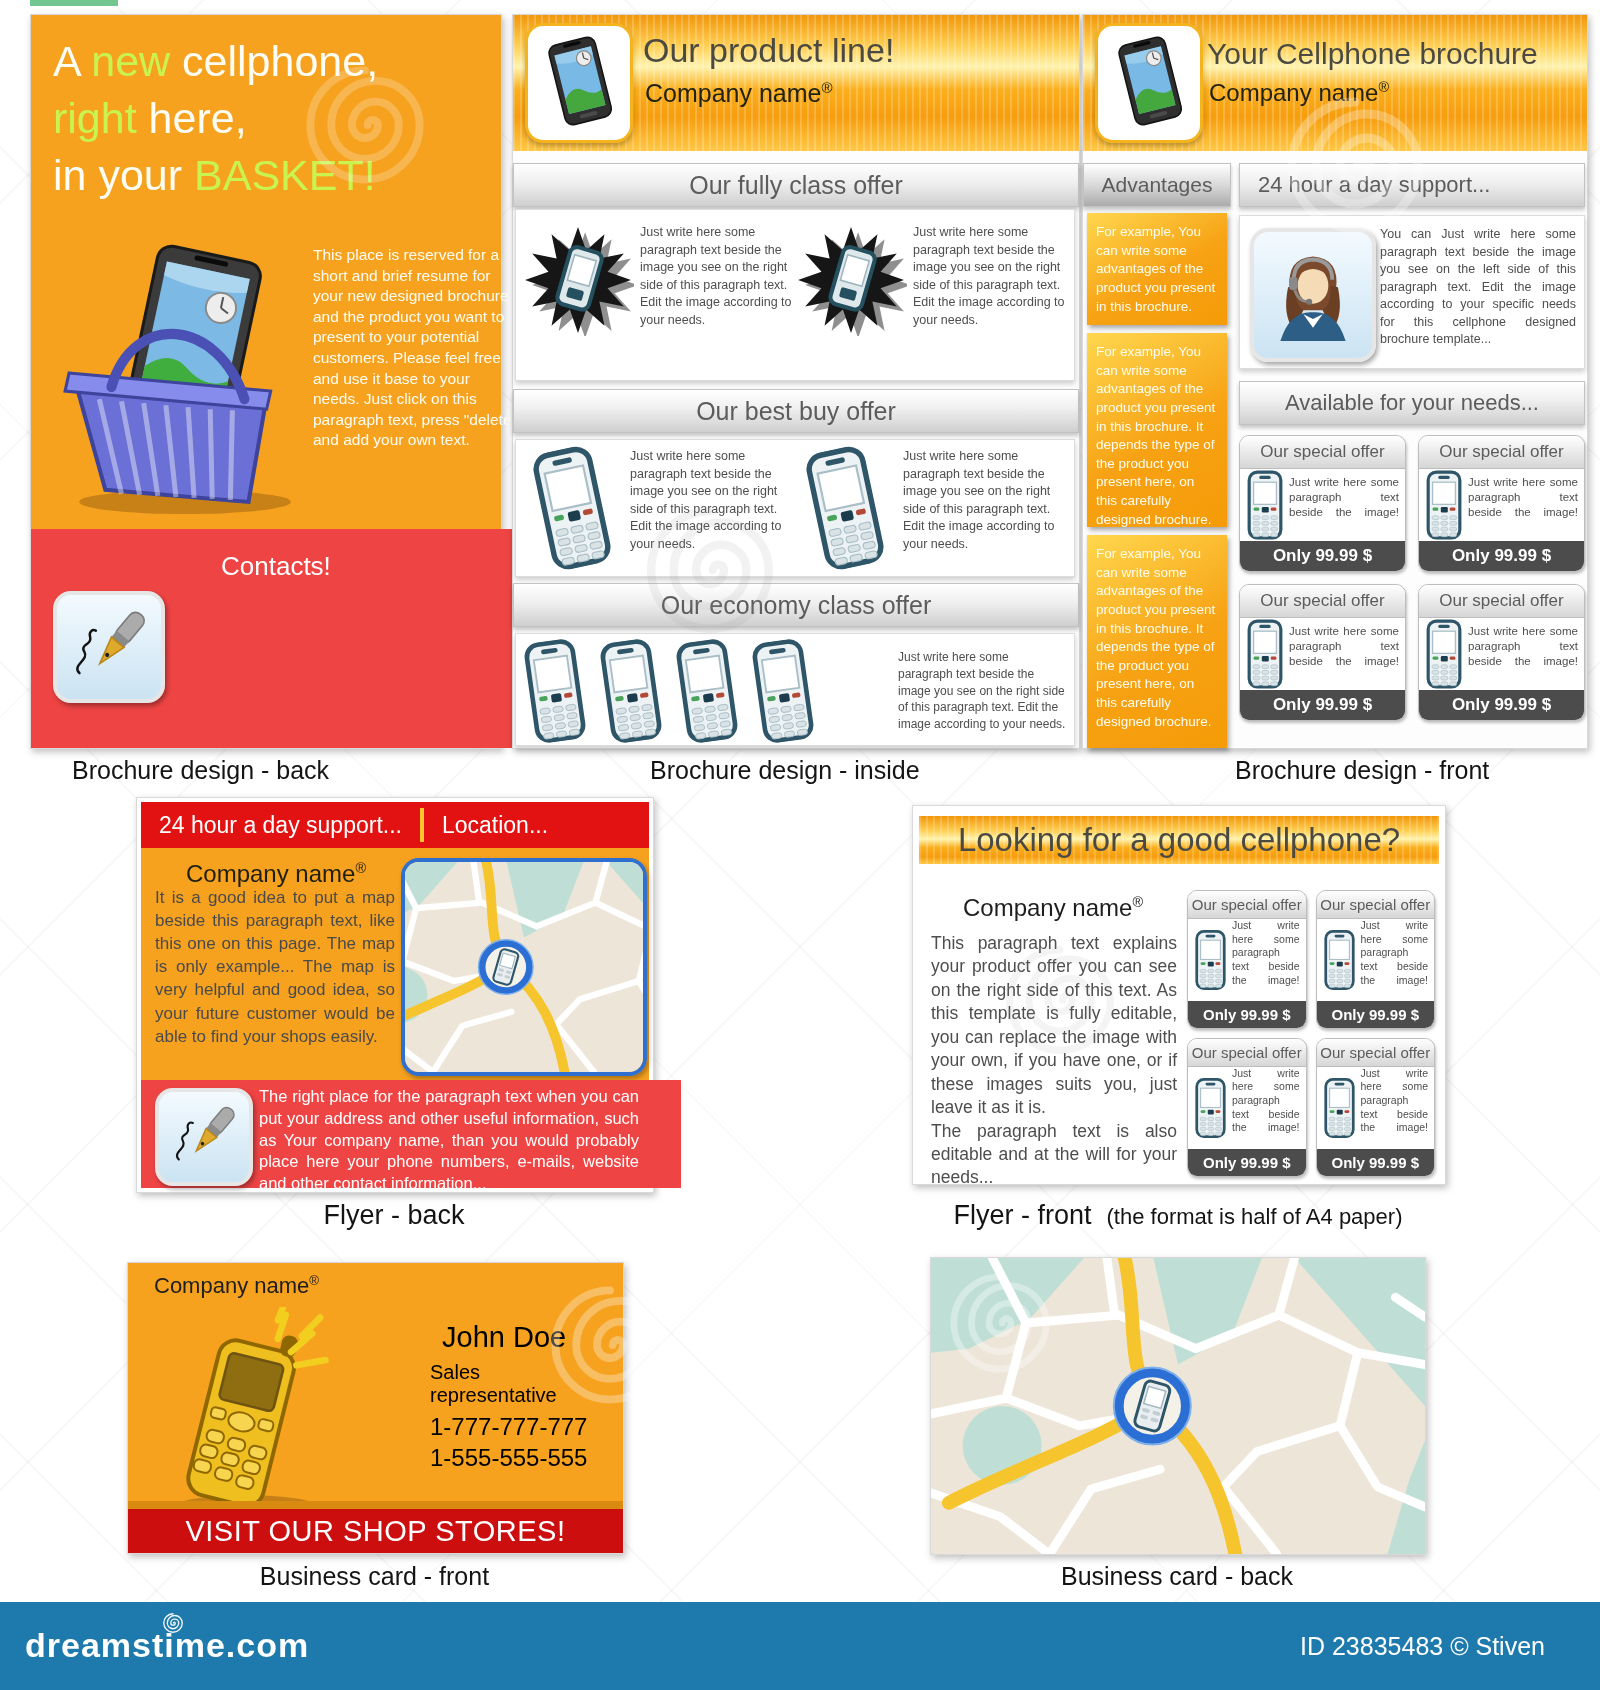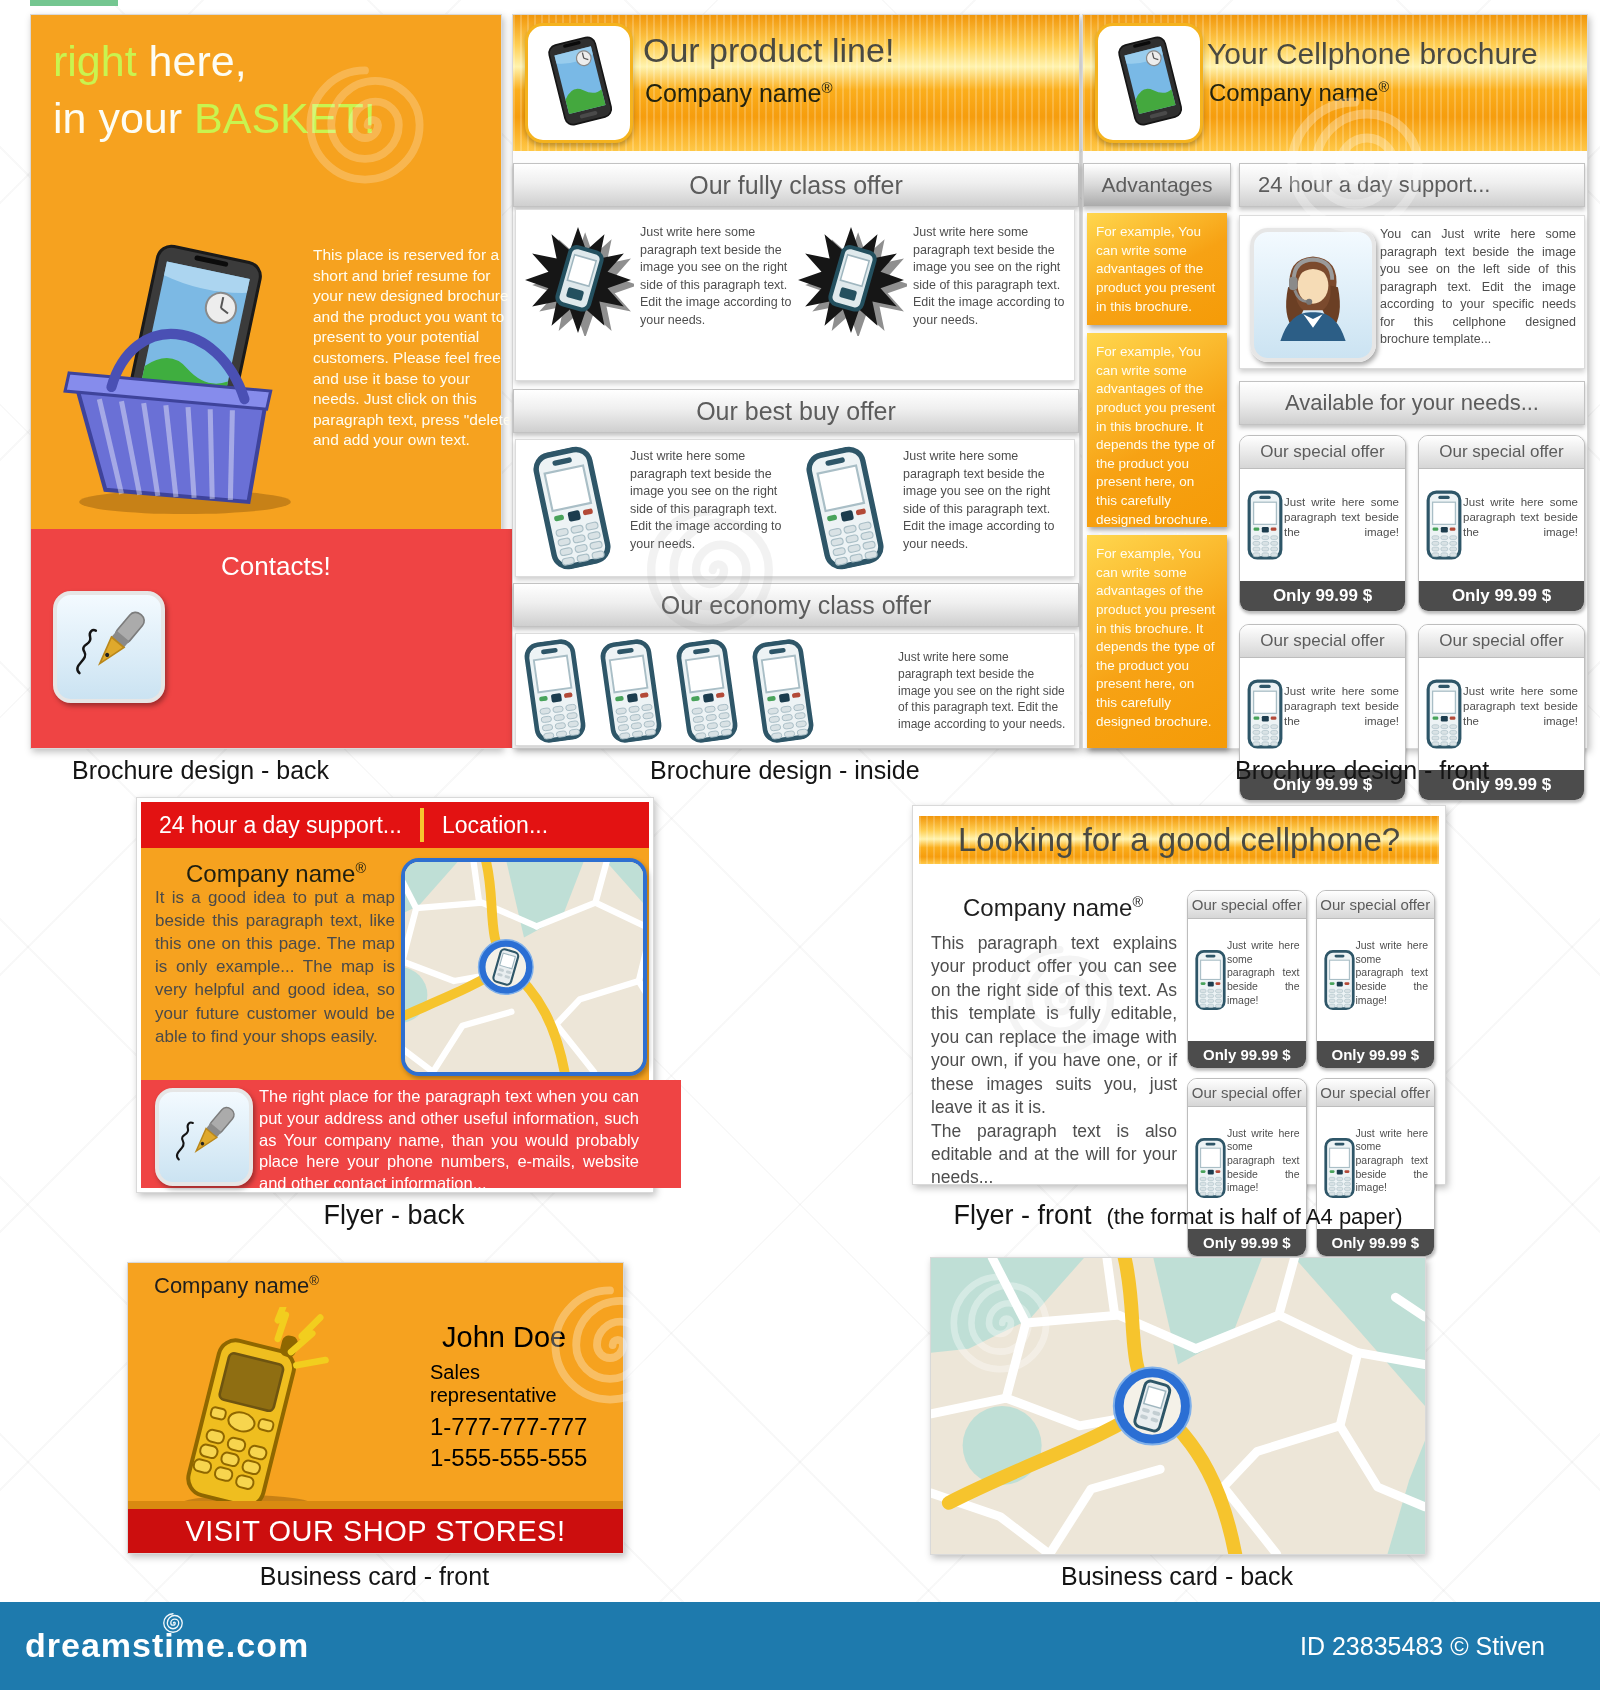--- a/index.html
+++ b/index.html
@@ -33,21 +33,21 @@
     display:flex;align-items:center;justify-content:center;
     font-size:25px;color:#5C5C5C;box-sizing:border-box;
   }
   .wbox{position:absolute;background:#fff;border:1px solid #DCDCDC;box-shadow:0 3px 5px rgba(0,0,0,0.18);box-sizing:border-box;}
   .caption{position:absolute;font-size:25px;color:#141414;}
 
   
   .ocard{background:#fff;border:1px solid #BDBDBD;border-radius:10px;box-shadow:1px 2px 3px rgba(0,0,0,0.25);overflow:hidden;display:flex;flex-direction:column;}
   .ocard-head{height:32px;background:linear-gradient(180deg,#FFFFFF,#D6D6D6);border-bottom:1px solid #BDBDBD;
     display:flex;align-items:center;justify-content:center;font-size:17px;color:#5C5C5C;text-align:center;}
-  .ocard-body{flex:1;display:flex;align-items:center;padding:20px 6px;}
+  .ocard-body{flex:1;display:flex;align-items:center;padding:0 6px;gap:5px;}
   .ocard-phone{width:38px;height:72px;flex:0 0 auto;}
   .ocard-text{font-size:11.5px;line-height:1.3;color:#4E4E4E;text-align:justify;}
   .ocard-text::after{content:"";display:inline-block;width:100%;}
   .ocard-price{height:30px;background:#4C4C4C;display:flex;align-items:center;justify-content:center;
     font-size:17px;color:#fff;font-weight:bold;}
   .cards{position:absolute;display:grid;grid-template-columns:1fr 1fr;}
   .cards-sm .ocard-head{height:27px;font-size:15px;}
   .cards-sm .ocard-text{font-size:10.5px;}
   .cards-sm .ocard-price{height:27px;font-size:15px;}
   .cards-sm .ocard-phone{width:33px;height:62px;}
@@ -267,20 +267,21 @@
 </symbol>
 </defs>
 </svg>
 
 <div class="canvas">
 
   <div class="abs" style="left:30px;top:0;width:88px;height:6px;background:#74C690;"></div>
 
   <div class="panel" style="left:30px;top:14px;width:470px;height:733px;background:#F6A21F;">
     <div class="bb-headline">
+      <div><span>A </span><span class="lime">new</span><span> cellphone,</span></div>
       <div><span class="lime">right</span><span> here,</span></div>
       <div><span>in your </span><span class="lime">BASKET!</span></div>
     </div>
     <svg class="abs" style="left:28px;top:224px;width:252px;height:286px;">
         <use href="#sym-basket"></use>
       </svg>
     <div class="bb-intro">This place is reserved for a short and brief resume for your new designed brochure and the product you want to present to your potential customers. Please feel free and use it base to your needs. Just click on this paragraph text, press "delete" and add your own text.</div>
     <div class="abs redband" style="left:0;top:514px;width:100%;height:219px;">
       <div class="abs" style="left:190px;top:22px;font-size:26px;color:#fff;">Contacts!</div>
       <div class="abs iconbox" style="left:22px;top:62px;width:104px;height:104px;">

